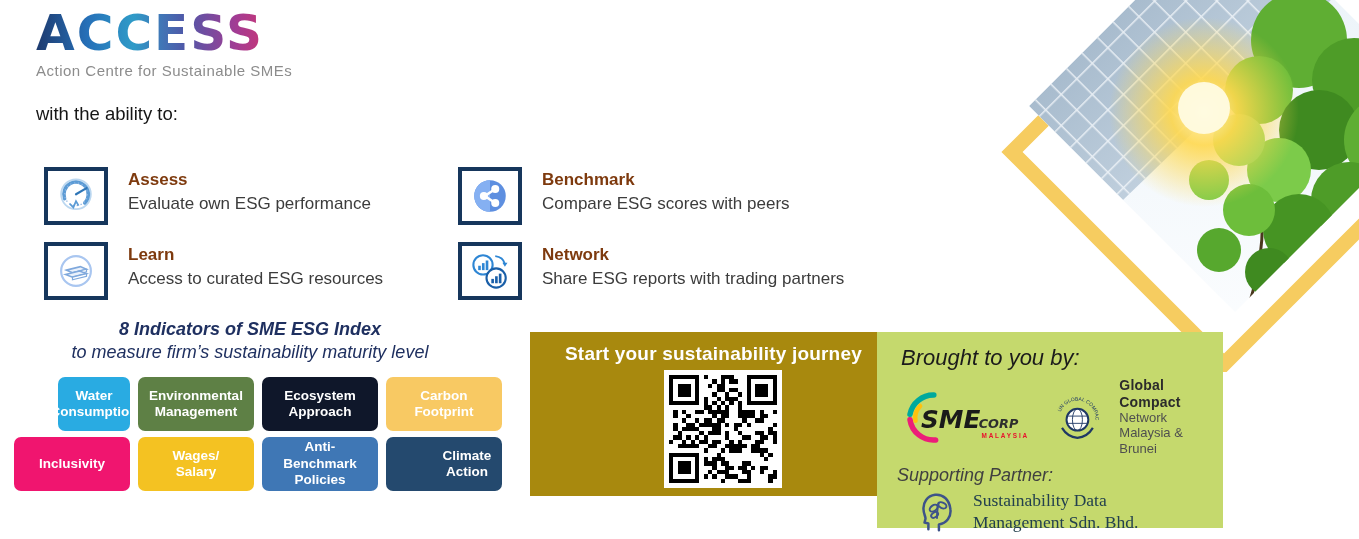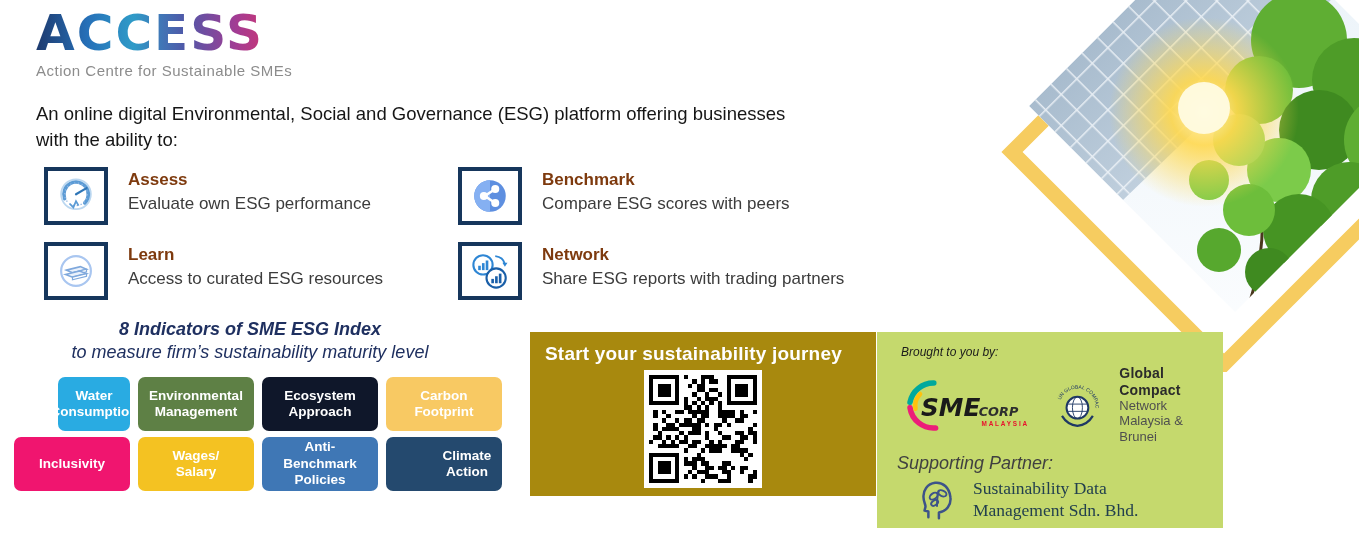--- a/index.html
+++ b/index.html
@@ -32,28 +32,28 @@
     color:#1F3060;font-style:italic;line-height:1.3;}
   .ind-title{font-size:18px;font-weight:bold;}
   .ind-sub{font-size:18px;}
   .tiles{position:absolute;left:14px;top:377px;display:grid;
     grid-template-columns:repeat(4,116px);grid-auto-rows:54px;gap:6px 8px;}
   .tile{border-radius:7px;display:flex;align-items:center;justify-content:center;
     color:#fff;font-size:13.5px;font-weight:bold;text-align:center;line-height:1.22;
     white-space:pre-line;padding:2px;}
 
   
-  .cta{position:absolute;left:530px;top:332px;width:346px;height:164px;background:#A8890E;z-index:2;}
+  .cta{position:absolute;left:530px;top:332px;width:346px;height:164px;background:#A8890E;z-index:2;padding-left:20px;}
   .cta-title{color:#fff;font-weight:bold;font-size:19px;margin:11px 0 0 15px;letter-spacing:.2px;}
   .qr-wrap{width:108px;background:#fff;padding:5px;margin:5px auto 0;line-height:0;}
   .cta-url{color:#fff;font-weight:bold;font-size:17px;text-align:center;margin-top:7px;letter-spacing:.3px;}
 
   
   .partners{position:absolute;left:877px;top:332px;width:346px;height:196px;background:#C5D96D;z-index:2;}
-  .p-heading{font-style:italic;font-size:12px;color:#1b1b1b;margin:13px 0 4px 24px;}
+  .p-heading{font-style:italic;font-size:22px;color:#1b1b1b;margin:13px 0 4px 24px;}
   .logo-row{display:flex;align-items:center;margin:6px 0 0 22px;gap:16px;}
   .gc-text{font-size:13px;color:#4F4F4F;line-height:1.18;}
   .gc-line1{font-weight:bold;font-size:14px;color:#2B2B2B;letter-spacing:.2px;}
   .p-supporting{font-style:italic;font-size:18px;color:#404040;margin:9px 12px 0 20px;}
   .sdm-row{display:flex;align-items:center;margin:3px 16px 0 36px;gap:12px;}
   .sdm-text{font-family:"Liberation Serif",serif;font-size:17.5px;color:#23404E;line-height:1.25;}
 
   
   .deco{position:absolute;left:999px;top:0;z-index:0;}
 </style>
@@ -111,21 +111,20 @@
       <circle cx="205" cy="108" r="26" fill="#FFFBE2" opacity="0.95"></circle>
     </g>
   </svg>
 
   <div class="logo">
     <div class="logo-word">ACCESS</div>
     <div class="logo-tagline">Action Centre for Sustainable SMEs</div>
   </div>
 
   <div class="intro">
-    <div>An online digital Environmental, Social and Governance (ESG) platform offering businesses</div>
     <div>with the ability to:</div>
   </div>
 
   <div class="feature f0">
     <div class="icon-box">
       <svg width="44" height="42" viewBox="0 0 48 48">
         <circle cx="24" cy="22" r="17" fill="none" stroke="#BBD7F0" stroke-width="2"></circle>
         <path d="M11,27 A14,14 0 1 1 34,32" fill="none" stroke="#5B9BD5" stroke-width="4" stroke-linecap="round"></path>
         <circle cx="24" cy="22" r="13" fill="none" stroke="#8DB4E2" stroke-width="1.5" stroke-dasharray="1.5 3"></circle>
         <line x1="24" y1="22" x2="36" y2="15" stroke="#2E75B6" stroke-width="2.5" stroke-linecap="round"></line>

